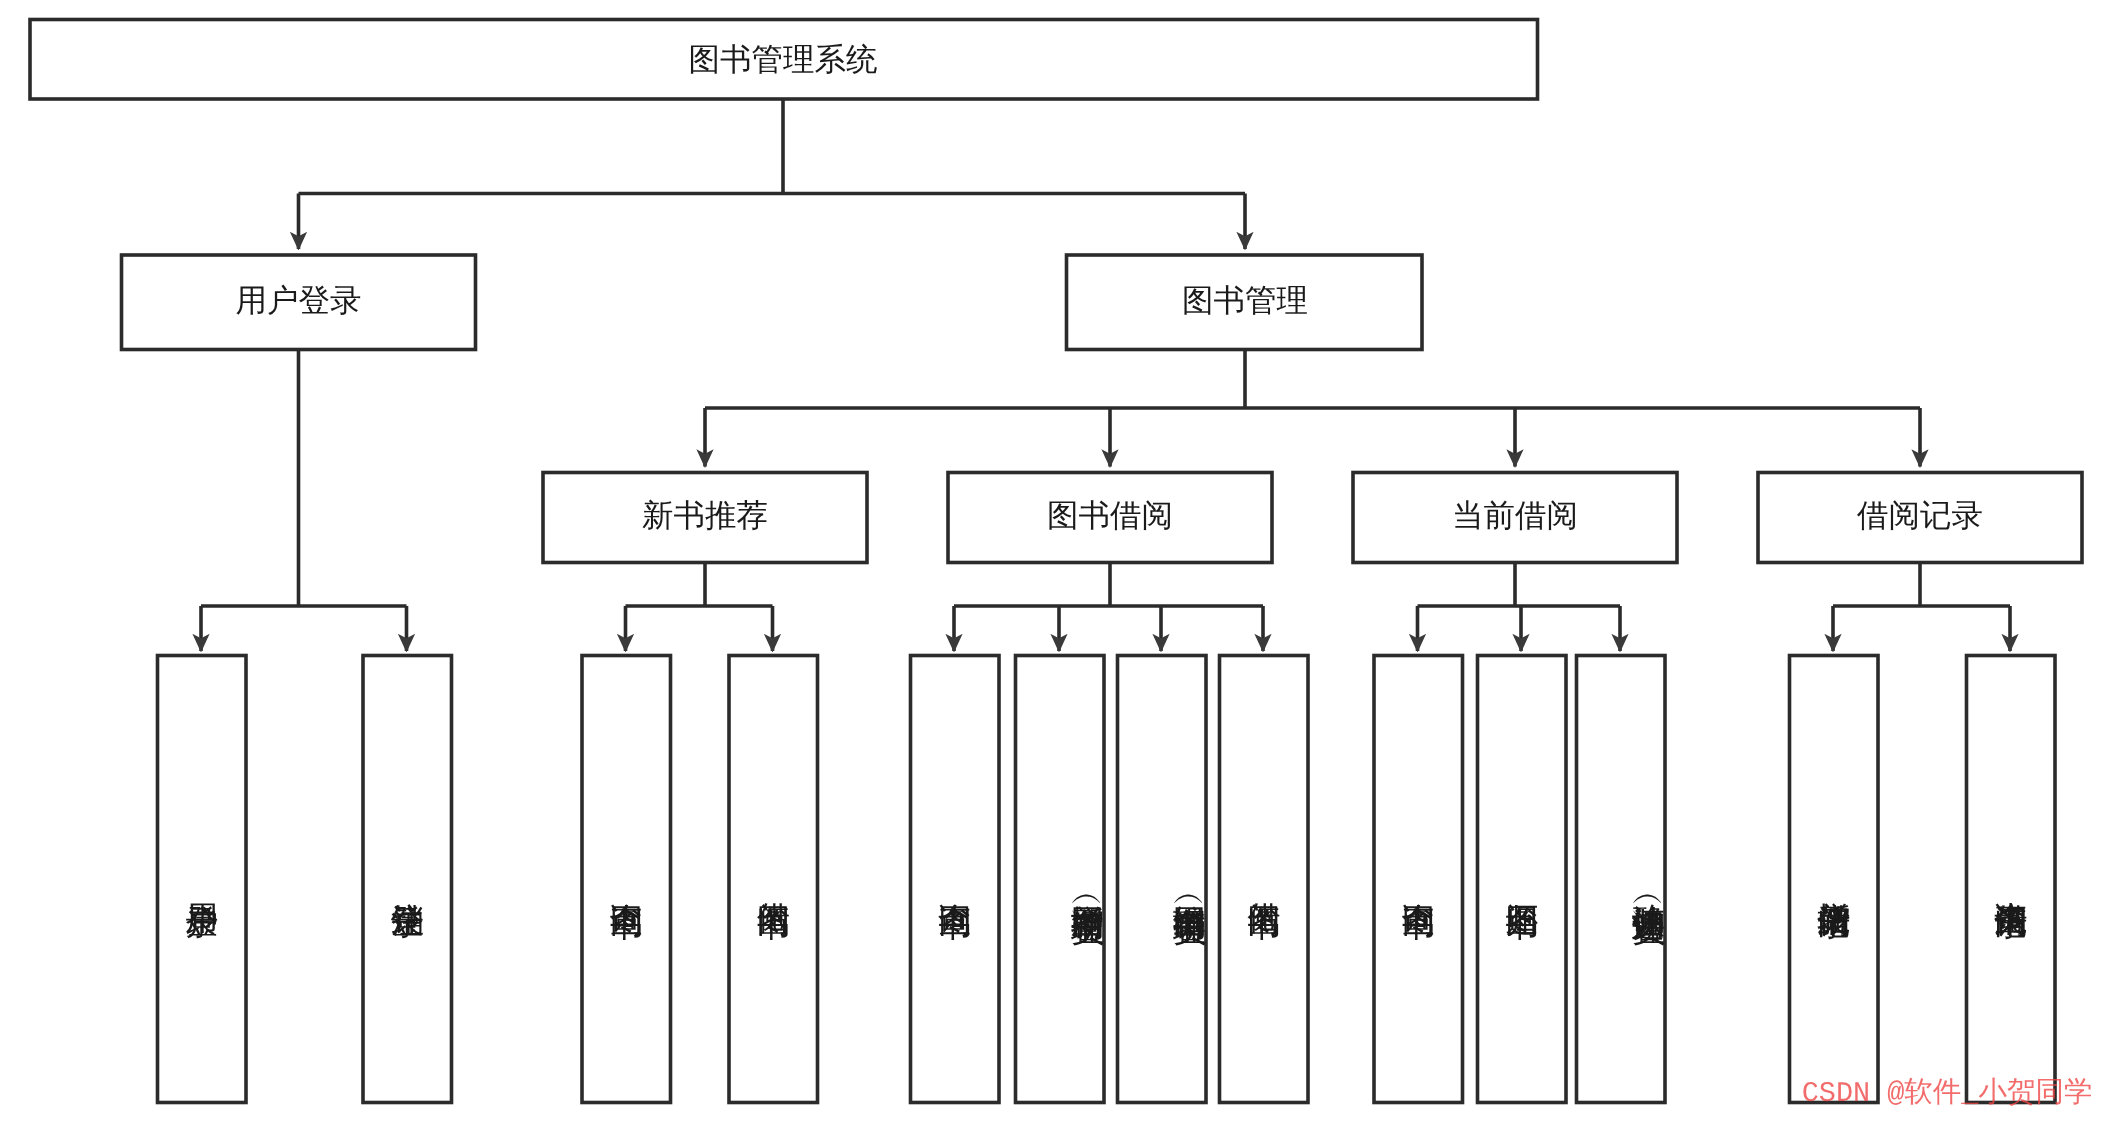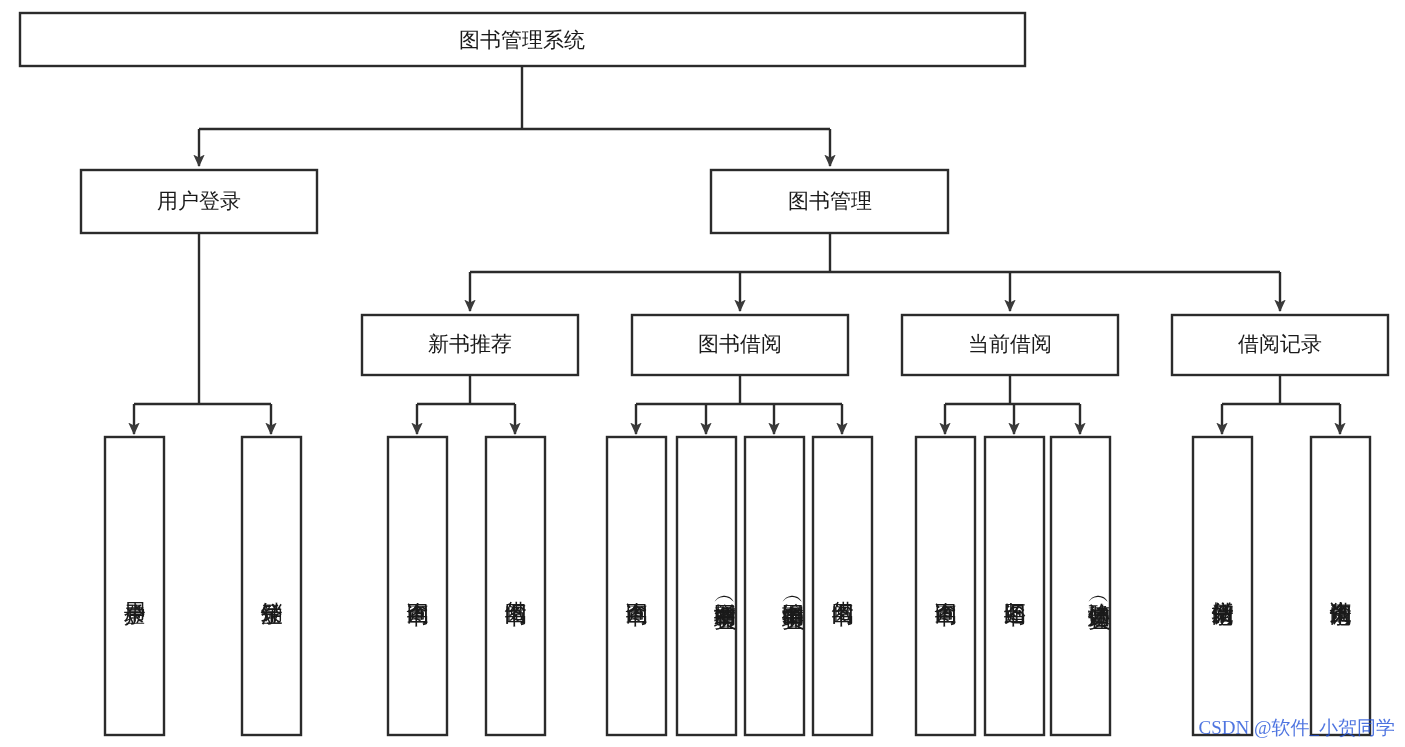--- a/index.html
+++ b/index.html
@@ -61,23 +61,23 @@
     line-height: 1.02;
     letter-spacing: 1px;
     color: #1a1a1a;
     white-space: nowrap;
     pointer-events: none;
   }
   .watermark {
     position: absolute;
     right: 10px;
     bottom: 6px;
-    font-family: Liberation Serif, serif;
+    font-family: Liberation Mono, monospace;
     font-size: 19px;
-    color: #1d4ed8;
+    color: #ef4444;
     opacity: 0.78;
     white-space: nowrap;
   }
 </style>
 </head>
 <body>
 
 <div id="diagram-root">
 
   <svg id="flowchart" viewBox="0 0 1405 747">

